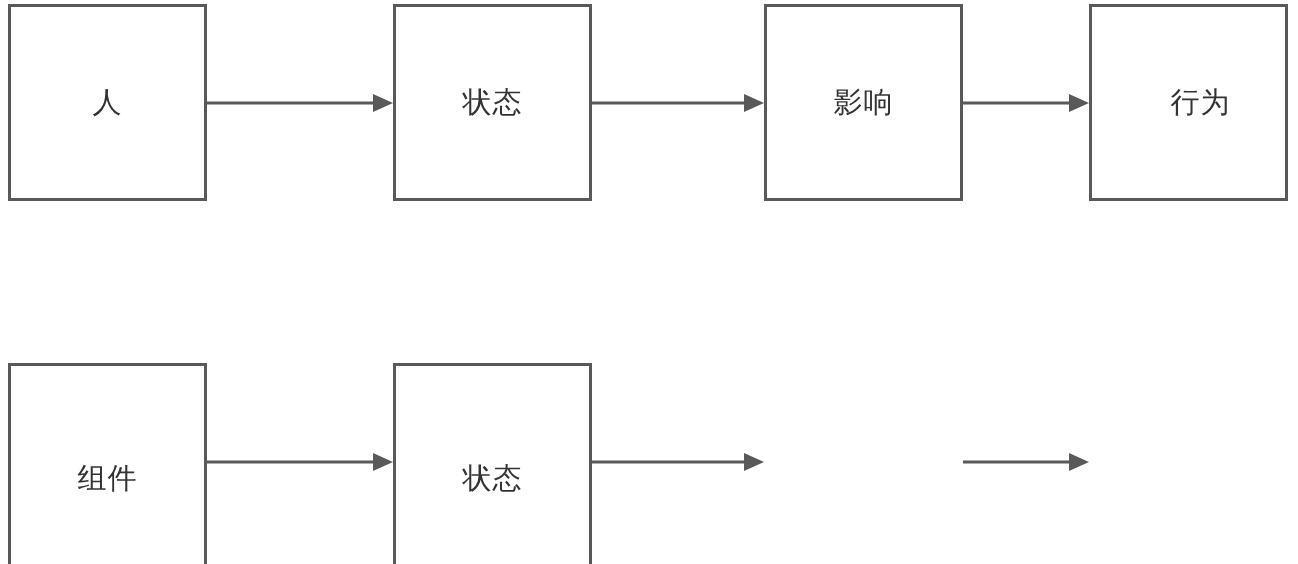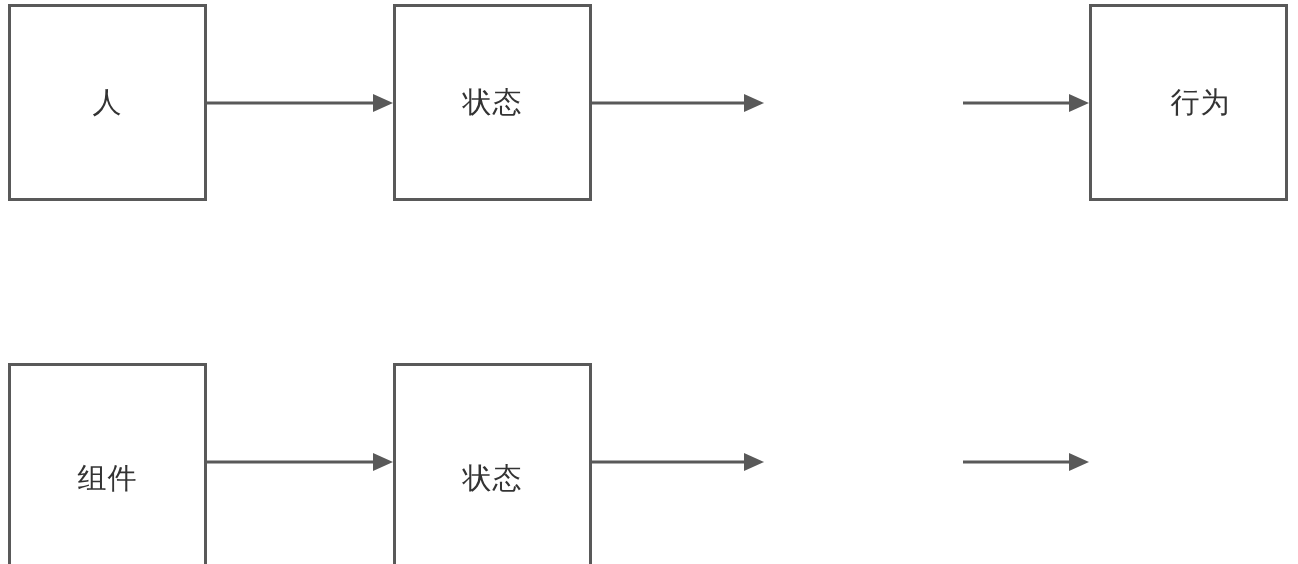--- a/index.html
+++ b/index.html
@@ -79,20 +79,23 @@
       <polygon points="1069,453 1089,462 1069,471"></polygon>
     </g>
   </svg>
 
   <div class="node row-top col-1">
     <span>人</span>
   </div>
   <div class="node row-top col-2">
     <span>状态</span>
   </div>
+  <div class="node row-top col-3">
+    <span>影响</span>
+  </div>
   <div class="node row-top col-4">
     <span>行为</span>
   </div>
 
   <div class="node row-bottom col-1">
     <span>组件</span>
   </div>
   <div class="node row-bottom col-2">
     <span>状态</span>
   </div>

